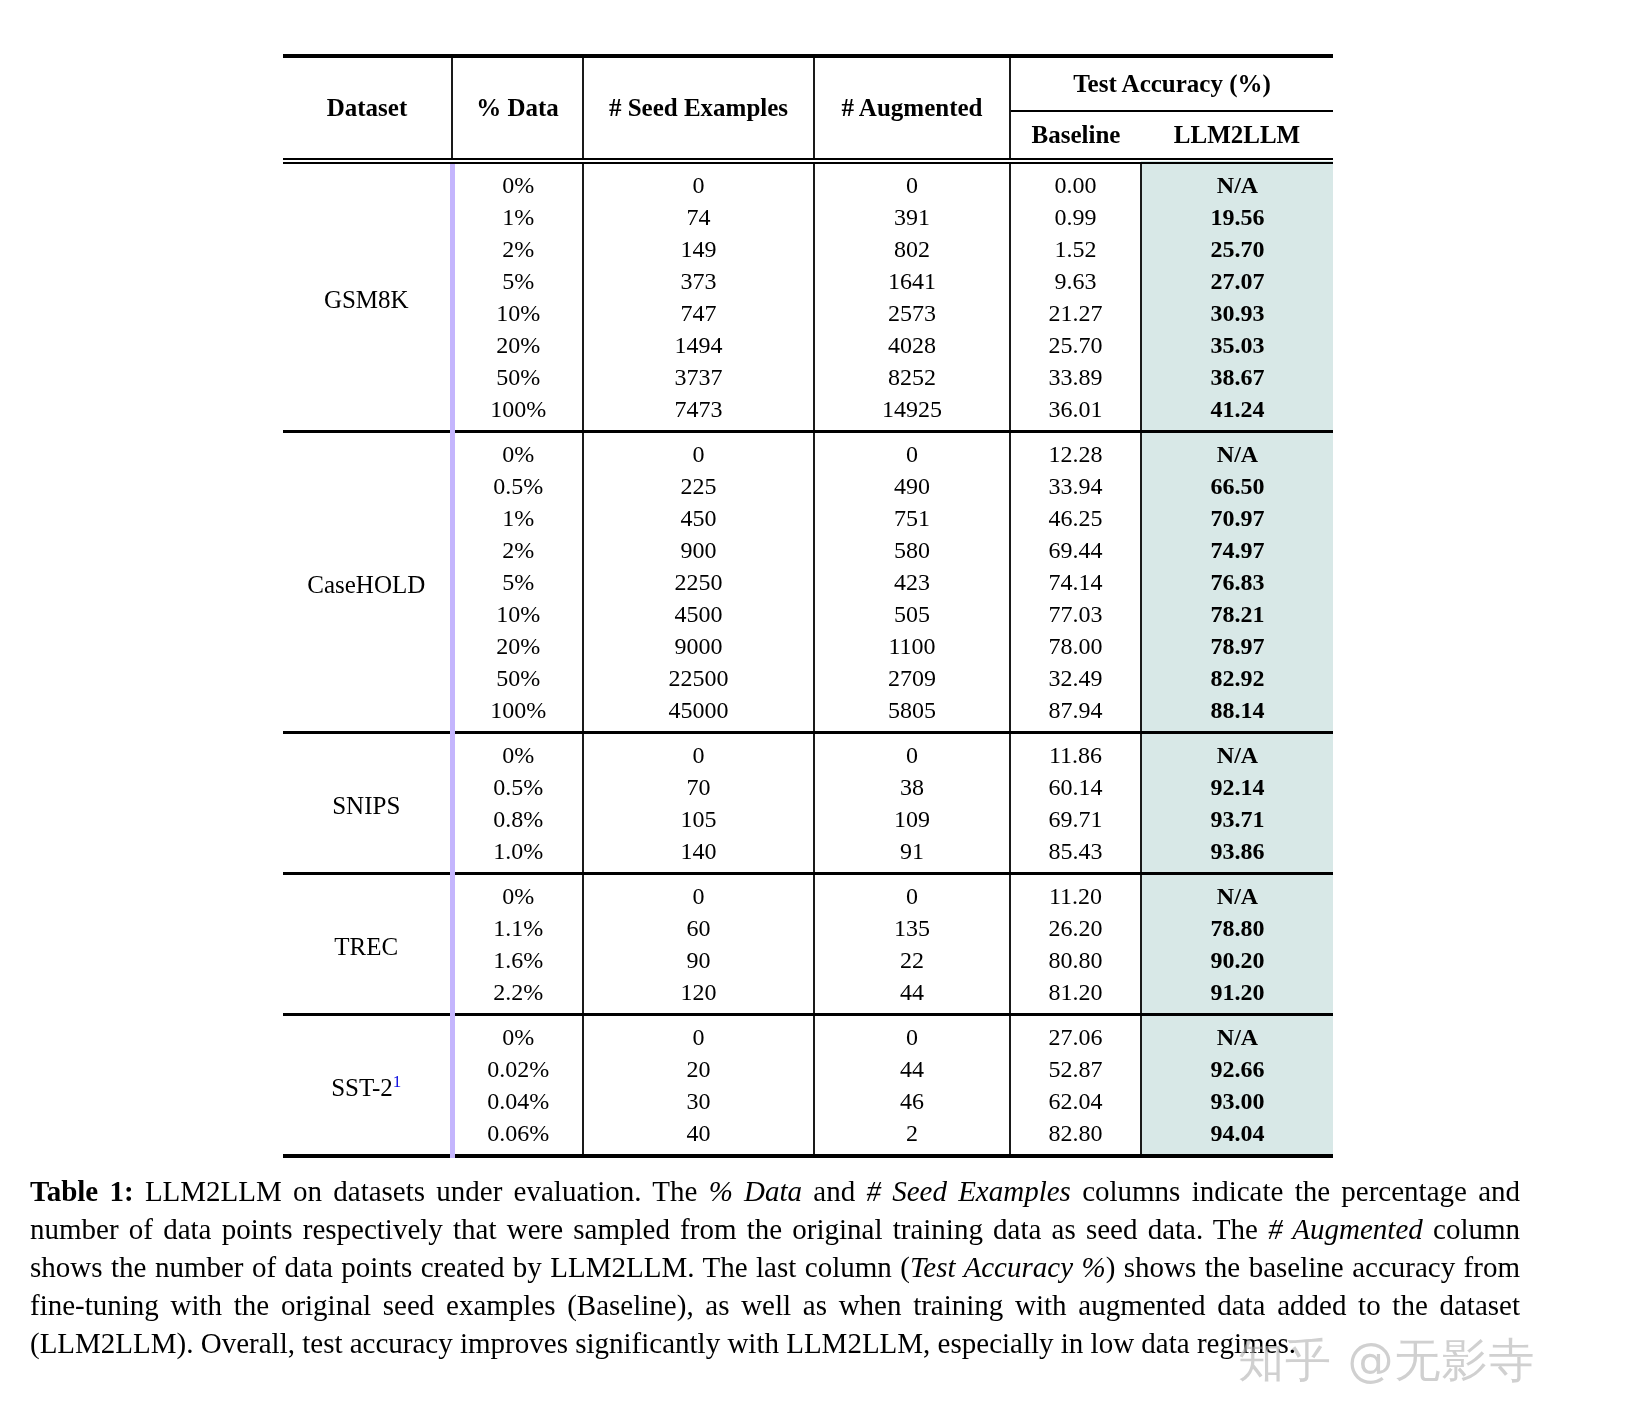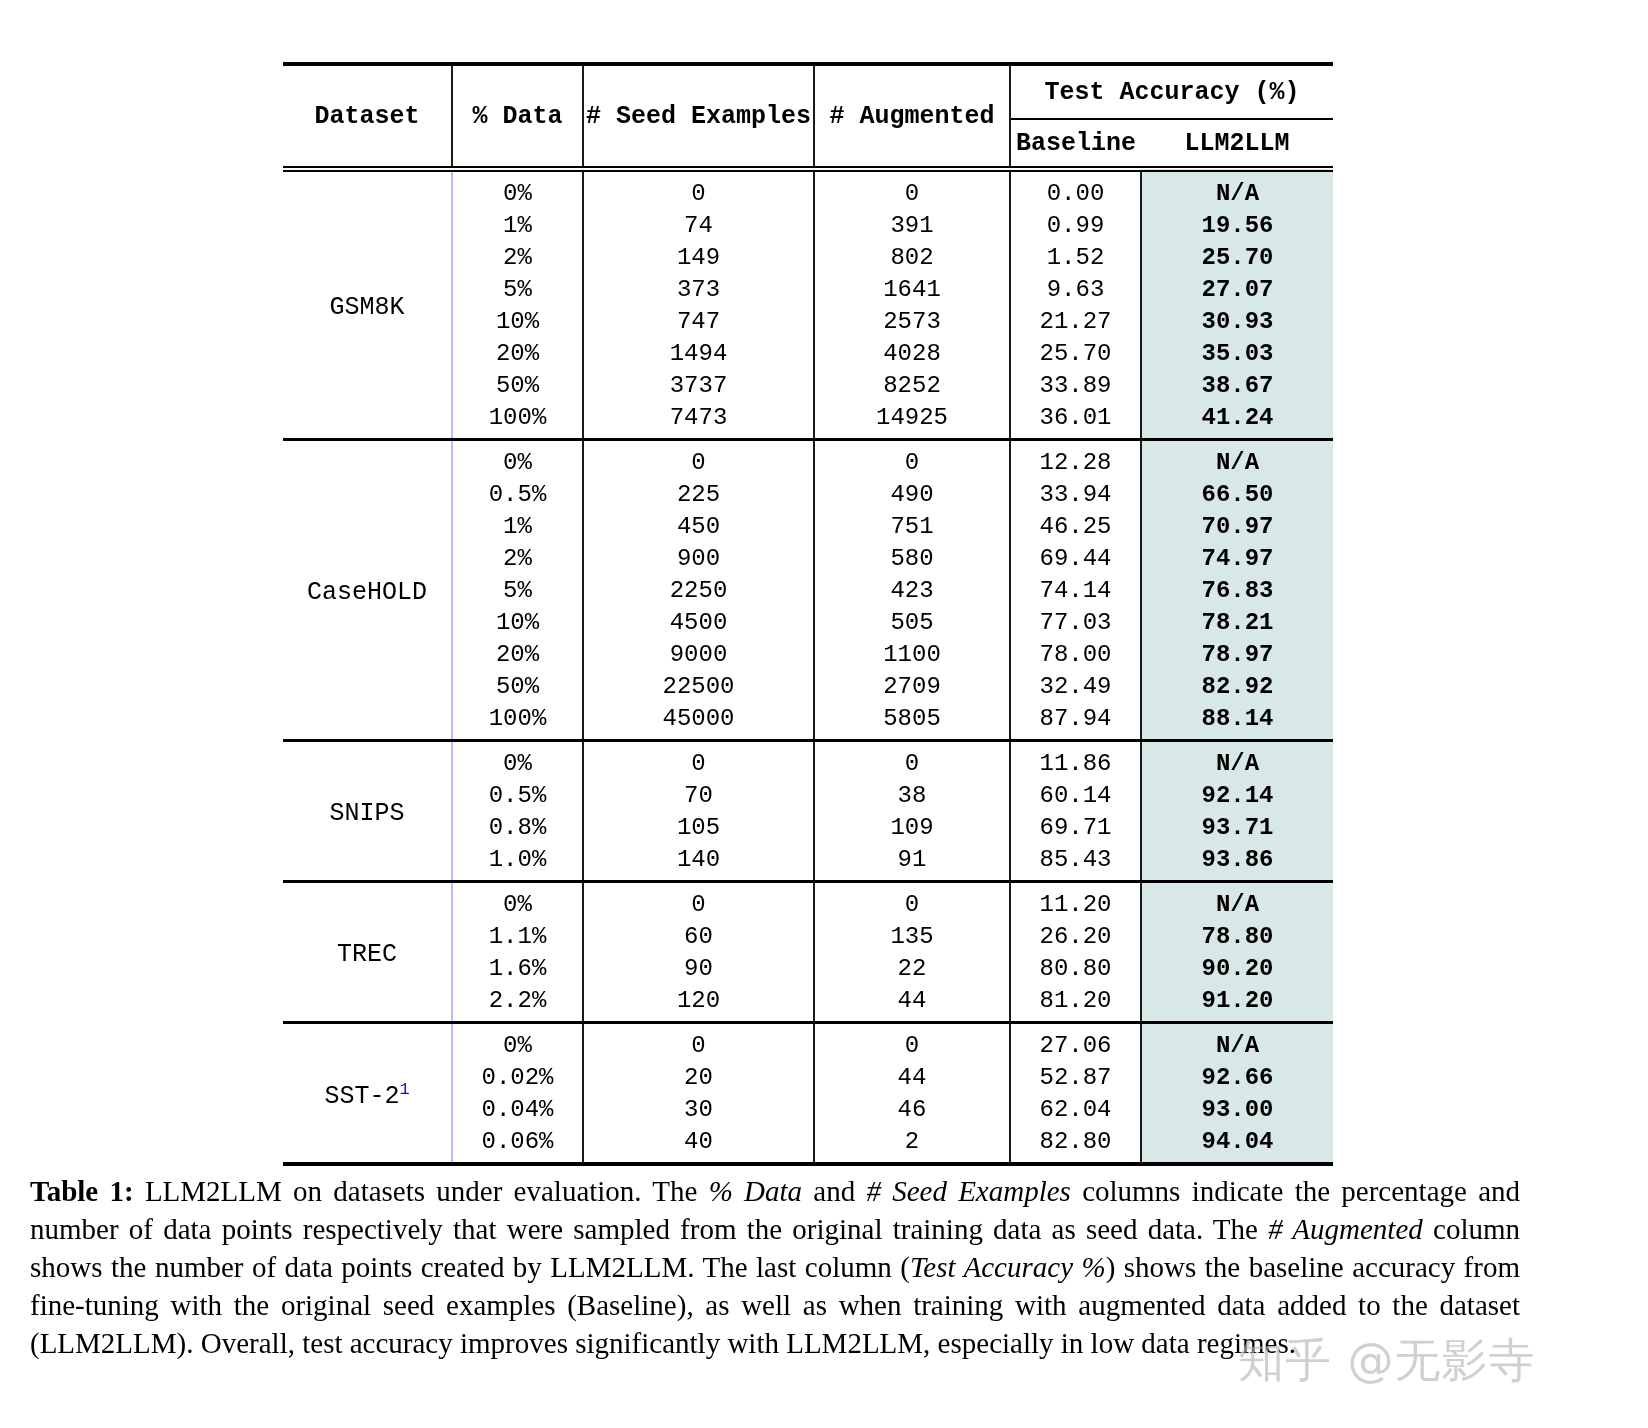--- a/index.html
+++ b/index.html
@@ -10,21 +10,21 @@
   html,body{margin:0;padding:0;background:#fff;}
   .page{
     position:relative;
     width:1648px;height:1428px;
     background:#ffffff;
     font-family:"Liberation Serif", serif;
     color:#000;
     overflow:hidden;
   }
   .table-wrap{
-    position:absolute;left:283px;top:62px;width:1050px;font-family:Liberation Mono, monospace;
+    position:absolute;left:283px;top:54px;width:1050px;
   }
   table.results{
     border-collapse:collapse;
     width:1050px;
     border-top:4px solid #000;
     border-bottom:4px solid #000;
   }
   thead{border-bottom:6px double #000;}
   th,td{
     text-align:center;vertical-align:middle;
@@ -38,21 +38,21 @@
   th.h-sub{height:46px;}
   th.h-span{border-bottom:2px solid #000;height:52px;}
   .vline{border-right:2px solid #1a1a1a;}
   tbody.section{border-top:3px solid #000;}
   tbody.section:first-of-type{border-top:none;}
   td{height:32px;}
   tbody tr:first-child td, tbody tr:first-child th{padding-top:5px;}
   tbody tr:last-child td{padding-bottom:5px;margin-top:37px;}
   th.dataset-cell{
     font-weight:normal;font-size:25px;
-    border-right:2px solid #c4b5fd;
+    border-right:5px solid #c4b5fd;
   }
   th.dataset-cell sup{
     color:var(--fn);
     font-size:17px;
   }
   td.c-llm{
     background:var(--hl);
     font-weight:bold;
   }
   .caption{

